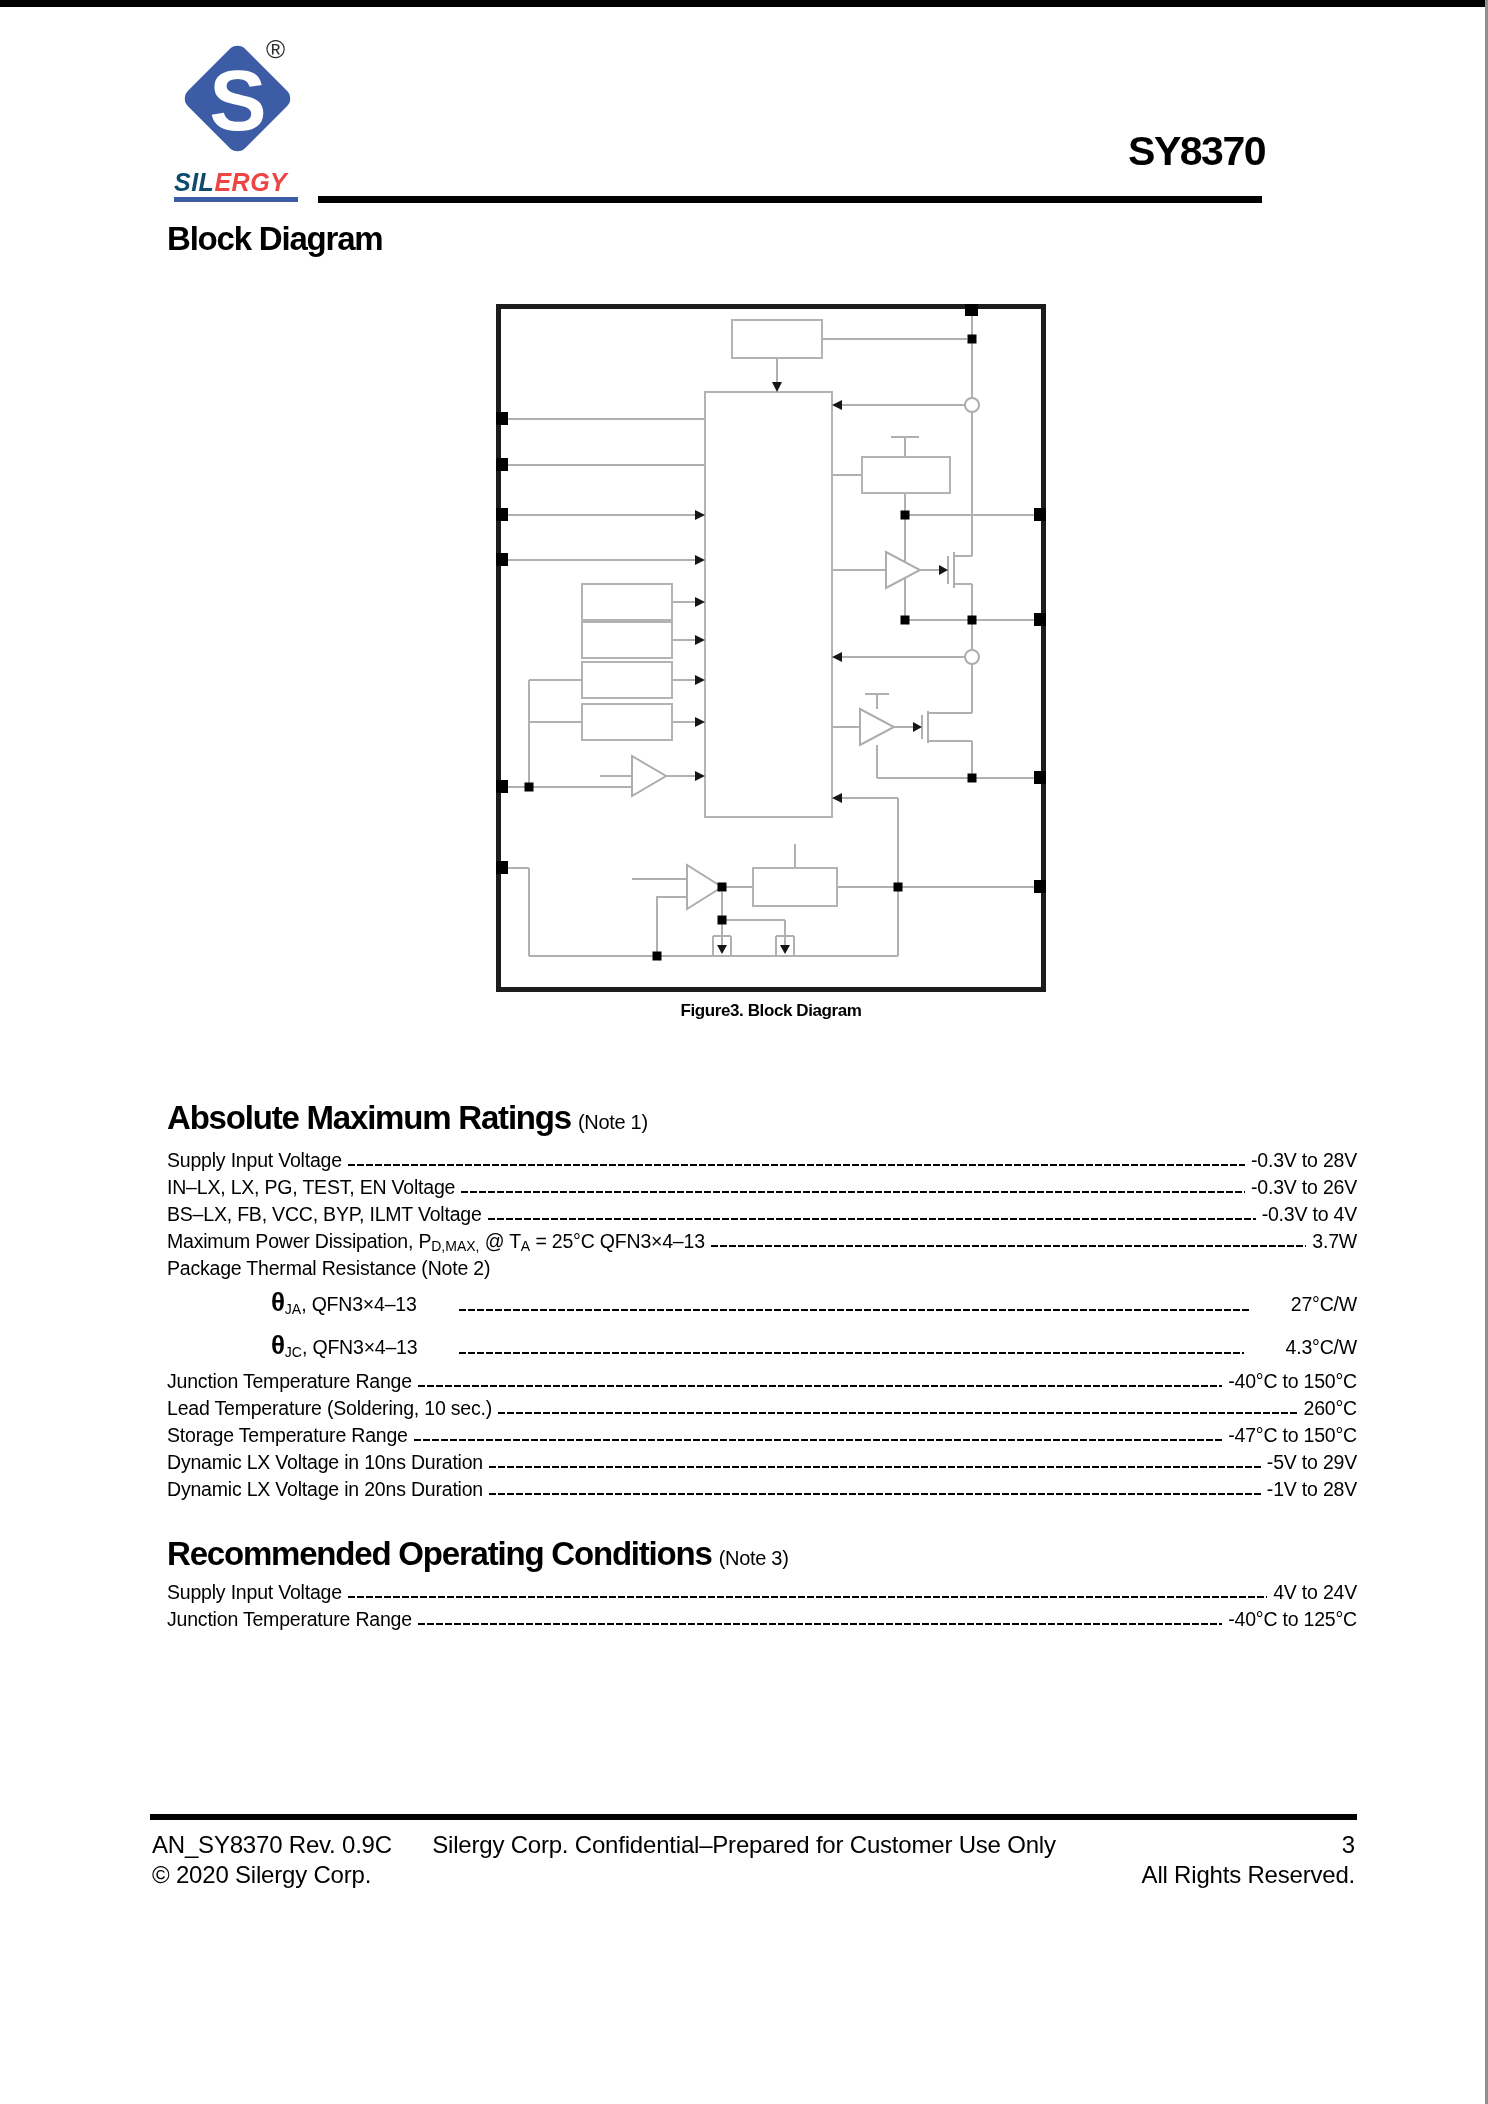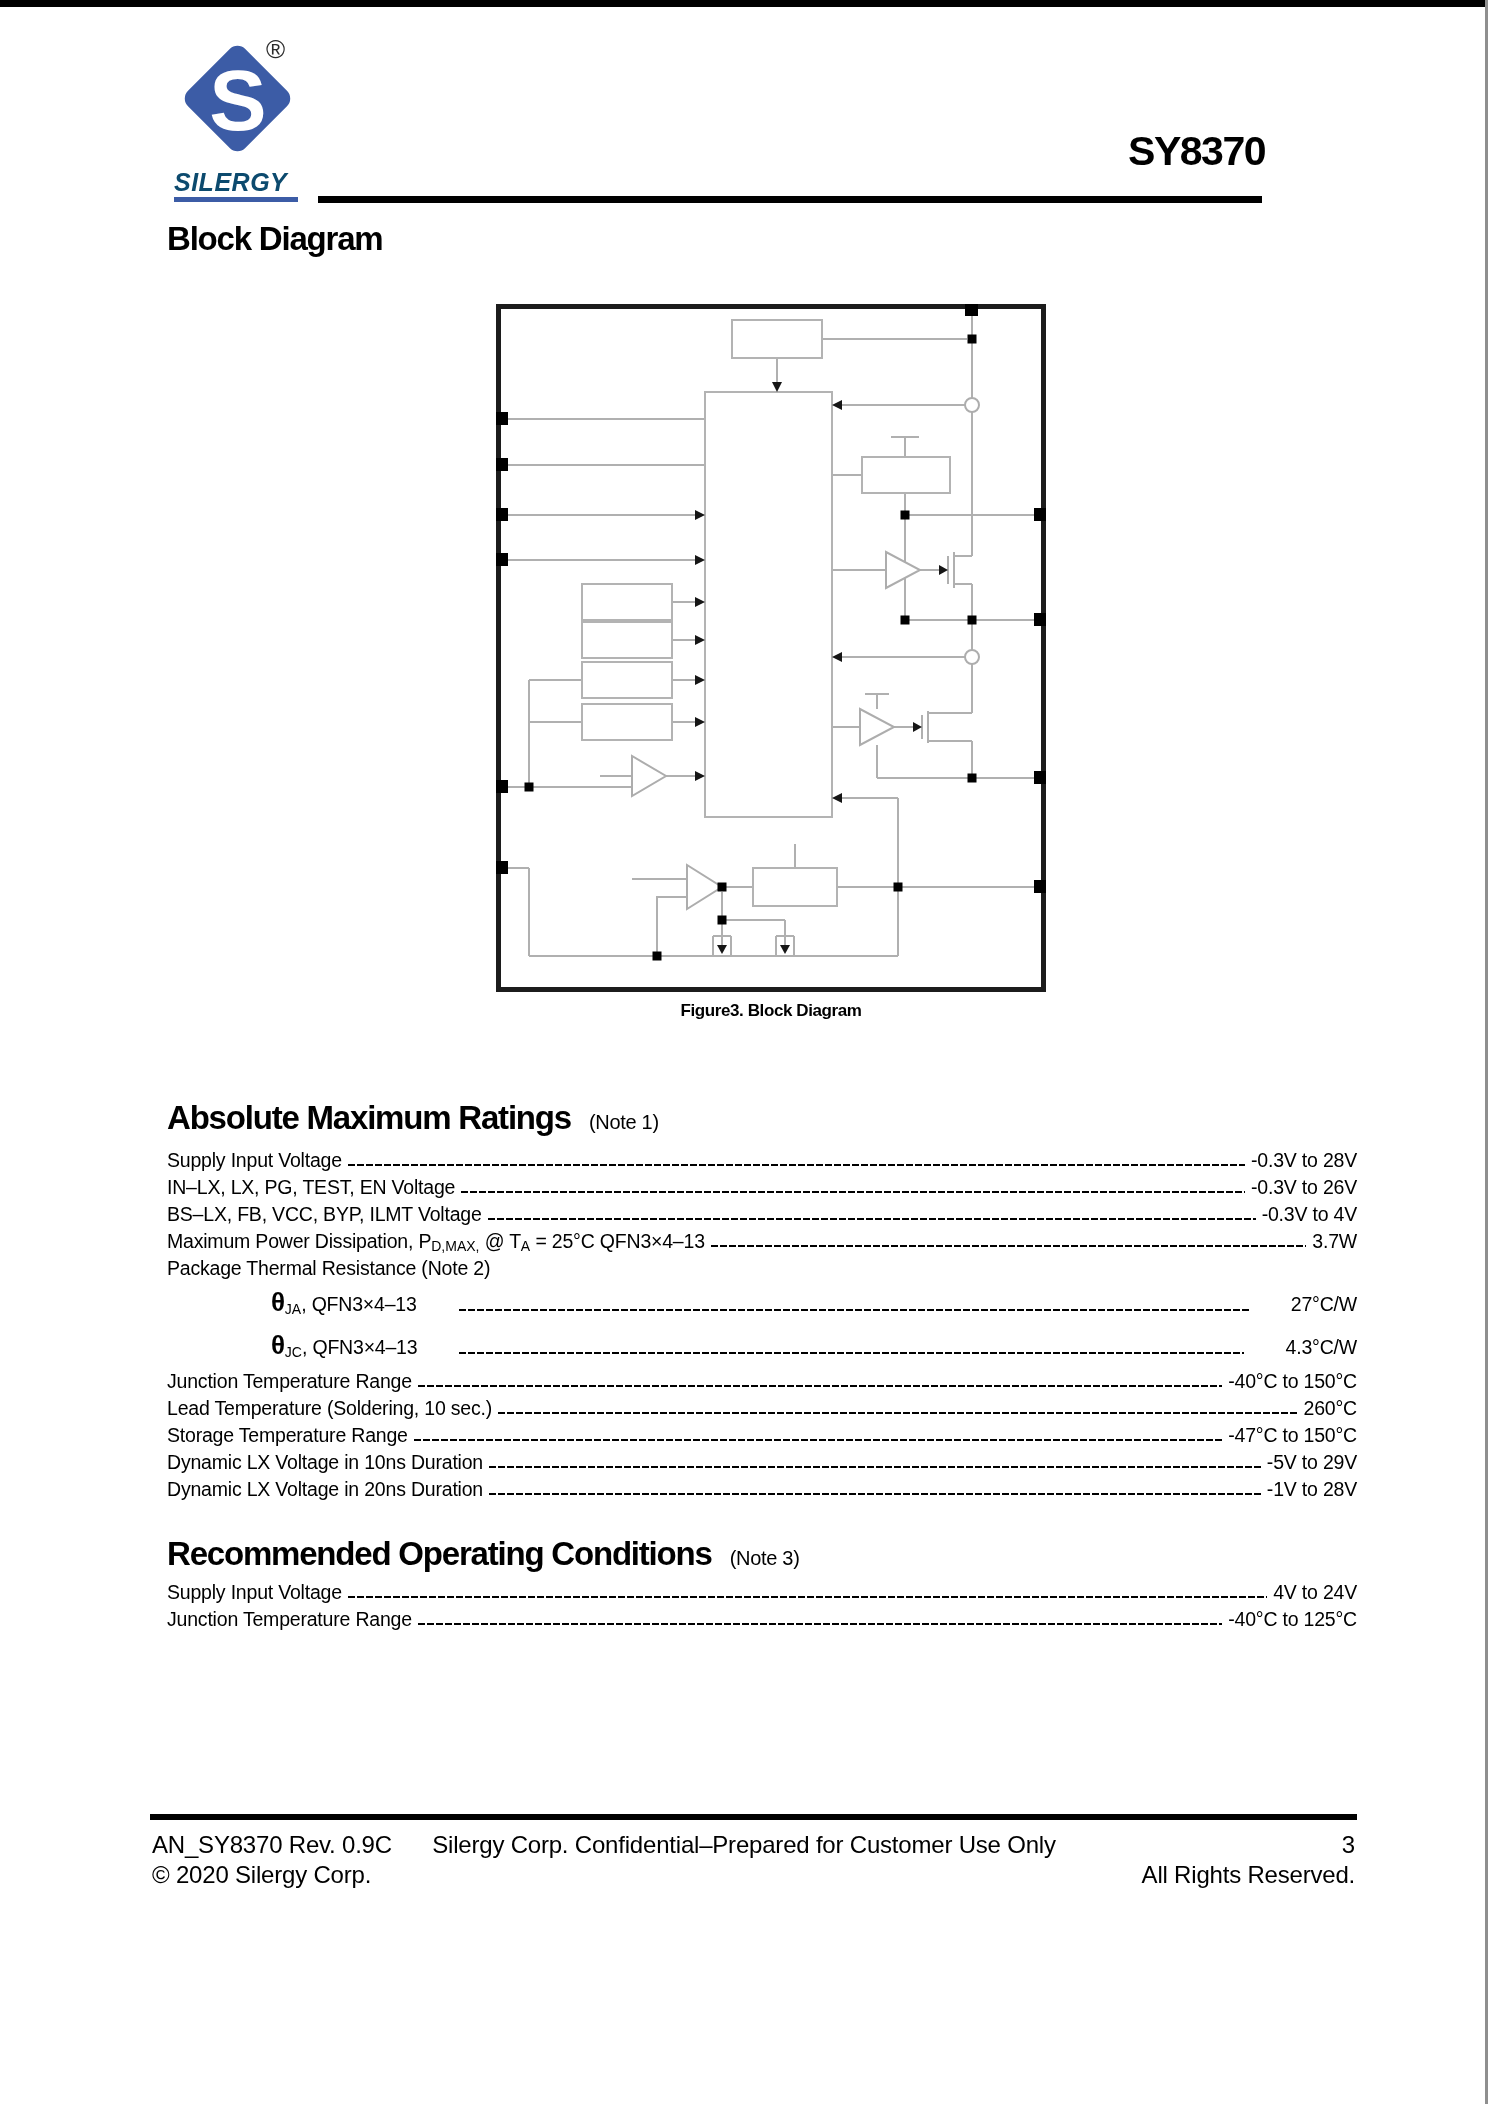--- a/index.html
+++ b/index.html
@@ -7,29 +7,29 @@
         font-family:"Liberation Sans",sans-serif;color:#000;overflow:hidden;margin:0 auto;}
   .topbar{position:absolute;top:0;left:0;width:1488px;height:7px;background:#000;}
   .rightedge{position:absolute;top:0;right:0;width:3px;height:2104px;background:#8f8f8f;}
 
   
   .logo-diamond{position:absolute;left:175px;top:36px;}
   .logo-reg{position:absolute;left:266px;top:34px;font-size:26px;color:#2b2b2b;}
   .logo-name{position:absolute;left:174px;top:168px;font-size:25px;font-weight:bold;
              font-style:italic;letter-spacing:.5px;white-space:nowrap;}
   .logo-name .sil{color:#0c4a6e;text-align:center;}
-  .logo-name .ergy{color:#0c4a6e;}
+  .logo-name .ergy{color:#ef4444;}
   .logo-underline{position:absolute;left:174px;top:197px;width:124px;height:5px;background:#3c5ca6;}
 
   .partnum{position:absolute;left:1040px;top:128px;width:225px;text-align:right;
            font-size:41px;font-weight:bold;letter-spacing:-1.5px;}
   .hrule{position:absolute;left:318px;top:196px;width:944px;height:7px;background:#000;}
 
   .h1{position:absolute;left:167px;font-weight:bold;font-size:33px;letter-spacing:-1.2px;white-space:nowrap;}
-  .h1 .note{font-weight:normal;font-size:20px;letter-spacing:-.3px;margin-left:18px;}
+  .h1 .note{font-weight:normal;font-size:20px;letter-spacing:-.3px;margin-left:7px;}
   .h1.bd{top:220px;}
   .h1.amr{top:1099px;}
   .h1.roc{top:1535px;}
 
   .diag{position:absolute;left:496px;top:304px;}
   .caption{position:absolute;left:496px;top:1001px;width:550px;text-align:center;
            font-weight:bold;font-size:17px;letter-spacing:-.4px;}
 
   .list{position:absolute;left:167px;width:1190px;}
   .list.amr-list{top:1149px;}

